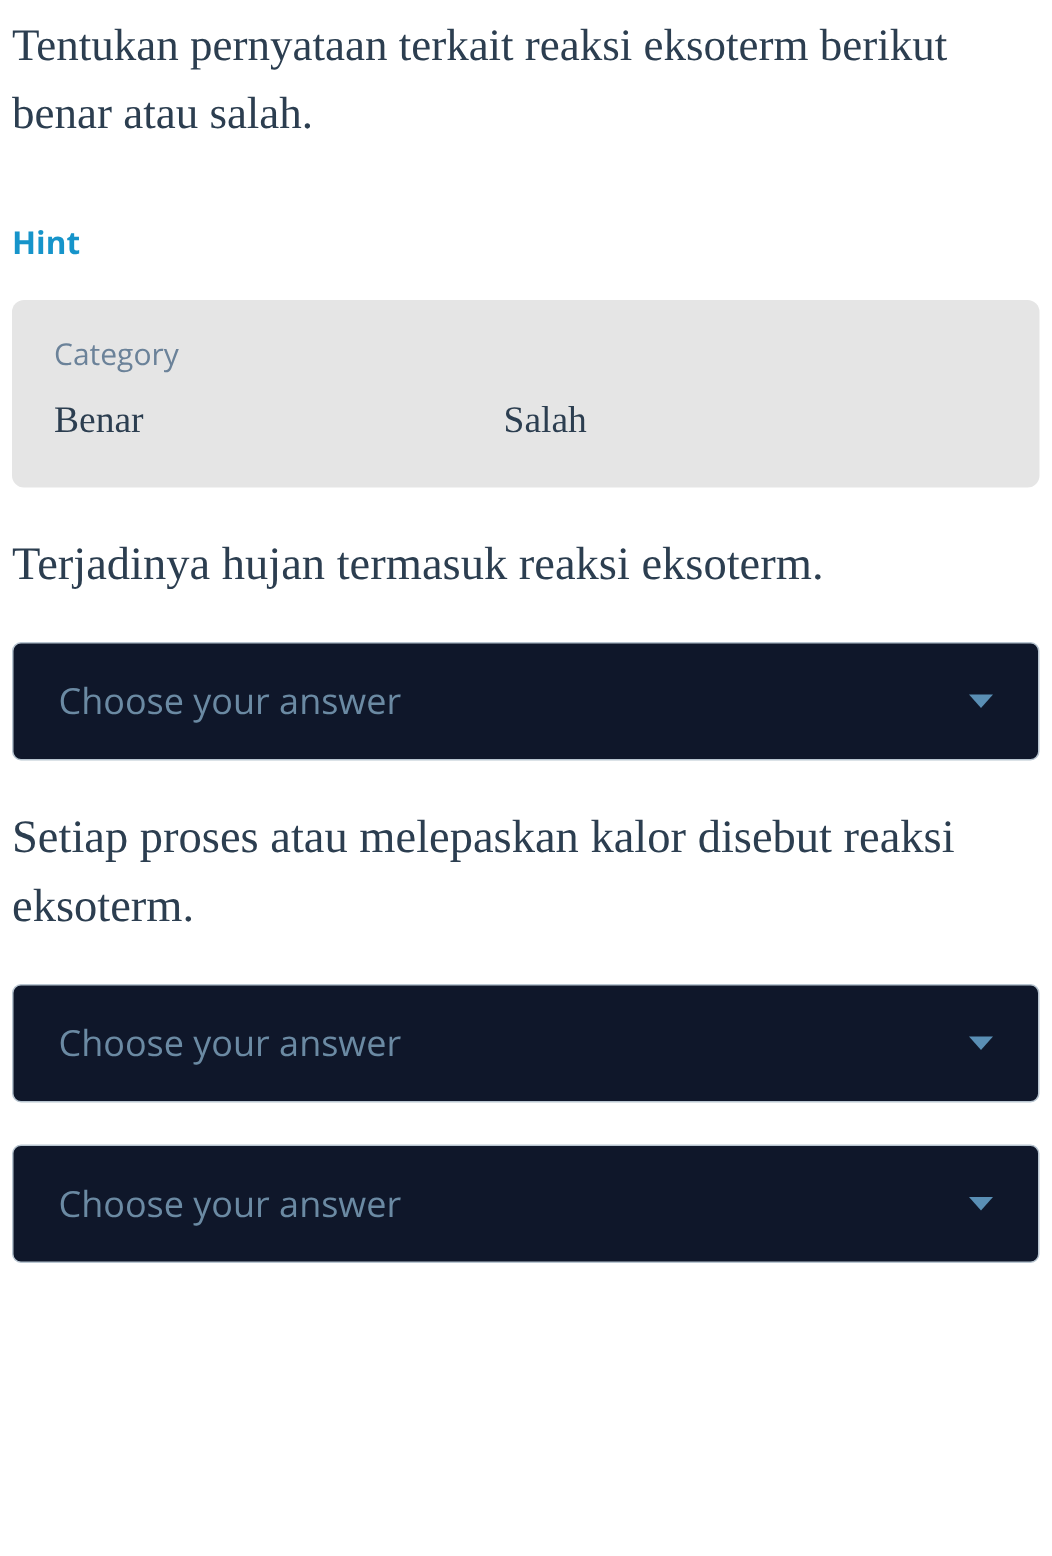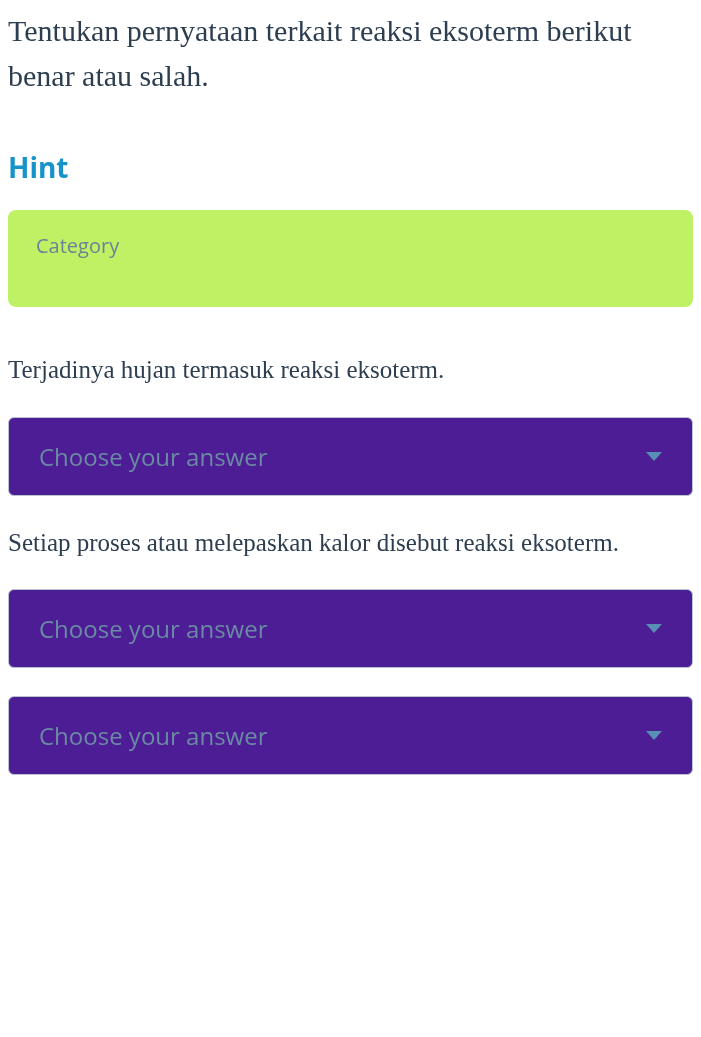--- a/index.html
+++ b/index.html
@@ -28,30 +28,30 @@
       margin-bottom: 24px;
     }
     .instruction-text {
       font-family: -apple-system, BlinkMacSystemFont, 'Segoe UI', 'Open Sans', sans-serif;
       font-size: 22px;
       font-weight: 700;
       color: #5a7a8f;
     }
     .hint-link {
       font-family: -apple-system, BlinkMacSystemFont, 'Segoe UI', 'Open Sans', sans-serif;
-      font-size: 28px;
+      font-size: 21px;
       font-weight: 700;
       color: #1694ca;
       cursor: pointer;
     }
     .category-box {
-      background: #bef264;
+      background: #e5e5e5;
       border-radius: 8px;
       padding: 22px 16px 30px 28px;
-      margin-bottom: 44px;
+      margin-bottom: 28px;
     }
     .category-label {
       font-family: -apple-system, BlinkMacSystemFont, 'Segoe UI', 'Open Sans', sans-serif;
       font-size: 20px;
       color: #6b8299;
       margin-bottom: 18px;
     }
     .category-options {
       display: flex;
       gap: 240px;
@@ -59,37 +59,37 @@
     .category-option {
       font-family: Georgia, serif;
       font-size: 25px;
       color: #2c3e50;
     }
     .item-block {
       margin-bottom: 28px;
     }
     .item-text {
       font-family: Georgia, serif;
-      font-size: 25px;
+      font-size: 31px;
       color: #2c3e50;
       line-height: 1.5;
       margin-bottom: 28px;
     }
     .item-text .delta {
       font-family: Arial, sans-serif;
     }
     .dropdown {
       border: 1px solid #b8c5d0;
       border-radius: 6px;
       padding: 22px 30px;
       display: flex;
       justify-content: space-between;
       align-items: center;
       cursor: pointer;
-      background: #4c1d95;
+      background: #0f172a;
     }
     .dropdown-placeholder {
       font-family: -apple-system, BlinkMacSystemFont, 'Segoe UI', 'Open Sans', sans-serif;
       font-size: 24px;
       color: #6b8aa3;
     }
     .dropdown-caret {
       width: 0;
       height: 0;
       border-left: 8px solid transparent;
@@ -101,20 +101,24 @@
 <body>
 
 <div class="question-title">Tentukan pernyataan terkait reaksi eksoterm berikut benar atau salah.</div>
 
 <div class="instruction-row">
   <div class="hint-link">Hint</div>
 </div>
 
 <div class="category-box">
   <div class="category-label">Category</div>
+  <div class="category-options">
+    <div class="category-option">Benar</div>
+    <div class="category-option">Salah</div>
+  </div>
 </div>
 
 <div class="item-block">
   <div class="item-text">Terjadinya hujan termasuk reaksi eksoterm.</div>
   <div class="dropdown">
     <span class="dropdown-placeholder">Choose your answer</span>
     <span class="dropdown-caret"></span>
   </div>
 </div>
 

